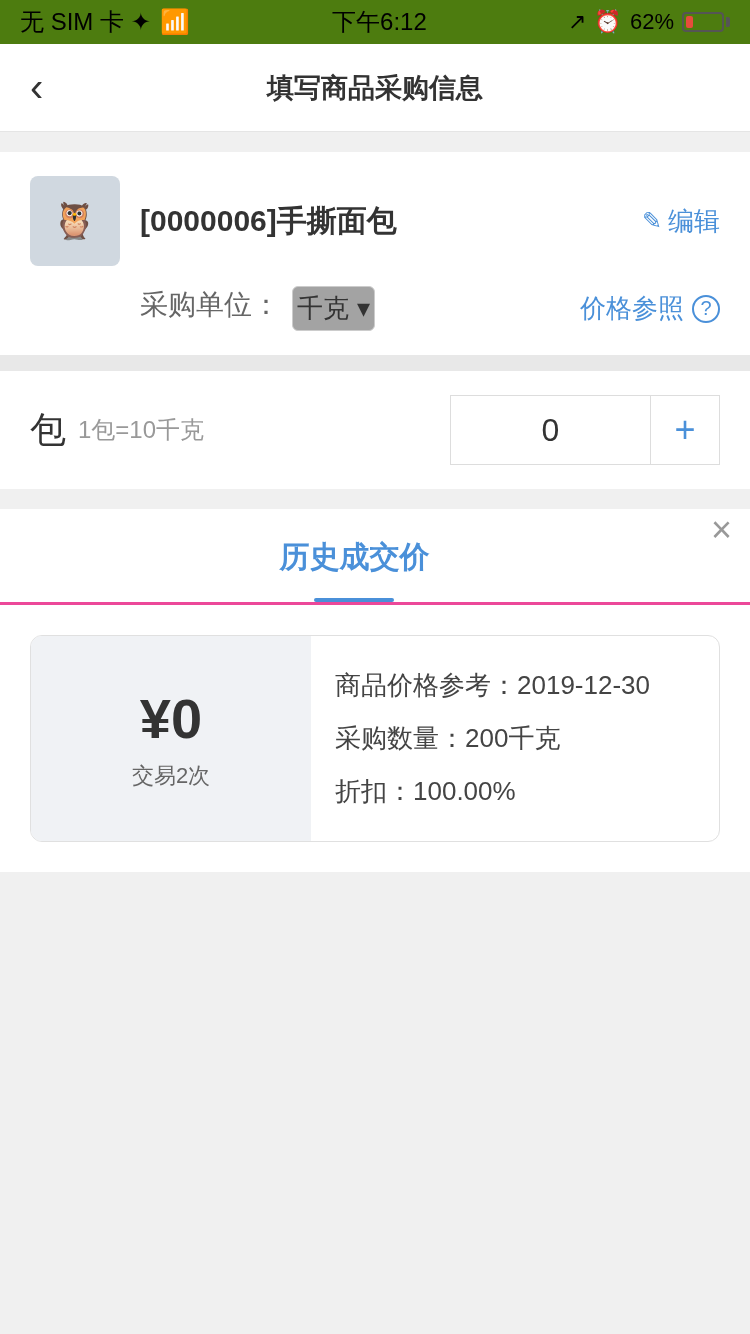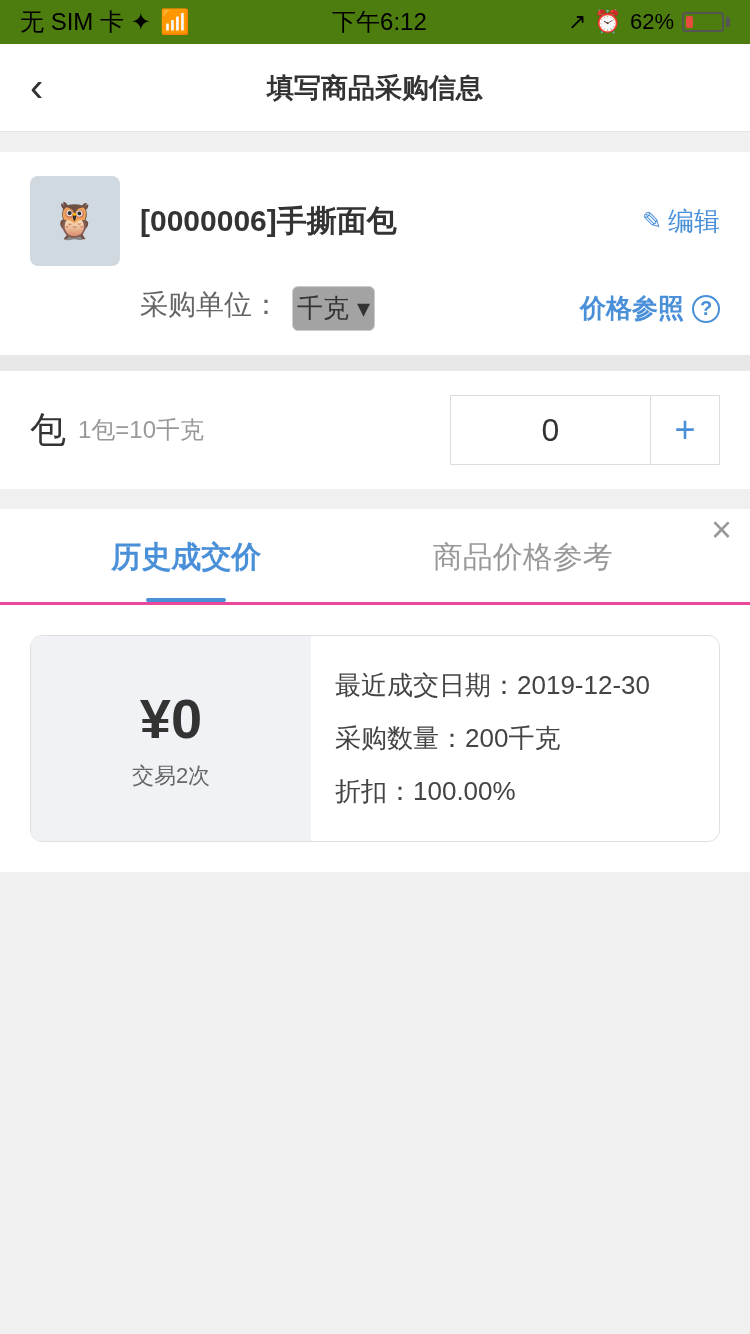--- a/index.html
+++ b/index.html
@@ -159,21 +159,20 @@
       color: #333;
       background: #a3a3a3;
       gap: 8px;
     }
     .price-ref {
       font-size: 26px;
       color: #4a90d9;
       display: flex;
       align-items: center;
       gap: 8px;
-      font-weight: bold;
     }
     .question-circle {
       width: 28px;
       height: 28px;
       border: 2px solid #4a90d9;
       border-radius: 50%;
       display: inline-flex;
       align-items: center;
       justify-content: center;
       font-size: 20px;
@@ -404,37 +403,34 @@
     </div>
   </div>
 </div>
 
 <div class="tabs-panel">
   <div class="tabs-header">
     <div class="tab-item active">
       <span>历史成交价</span>
       <div class="tab-underline"></div>
     </div>
-    <div class="tab-item">
-      <span>商品价格参考</span>
-    </div>
     <span class="tab-close">×</span>
   </div>
 
   <div class="tab-content">
     <div class="price-card">
       <div class="price-left">
         <div class="price-amount">
           <span>¥</span><span>0</span>
         </div>
         <div class="price-txcount">交易2次</div>
       </div>
       <div class="price-right">
         <div class="price-detail-row">
-          <span>最近成交日期：</span><span>2019-12-30</span>
+          <span>商品价格参考：</span><span>2019-12-30</span>
         </div>
         <div class="price-detail-row">
           <span>采购数量：</span><span>200千克</span>
         </div>
         <div class="price-detail-row">
           <span>折扣：</span><span>100.00%</span>
         </div>
       </div>
     </div>
   </div>

